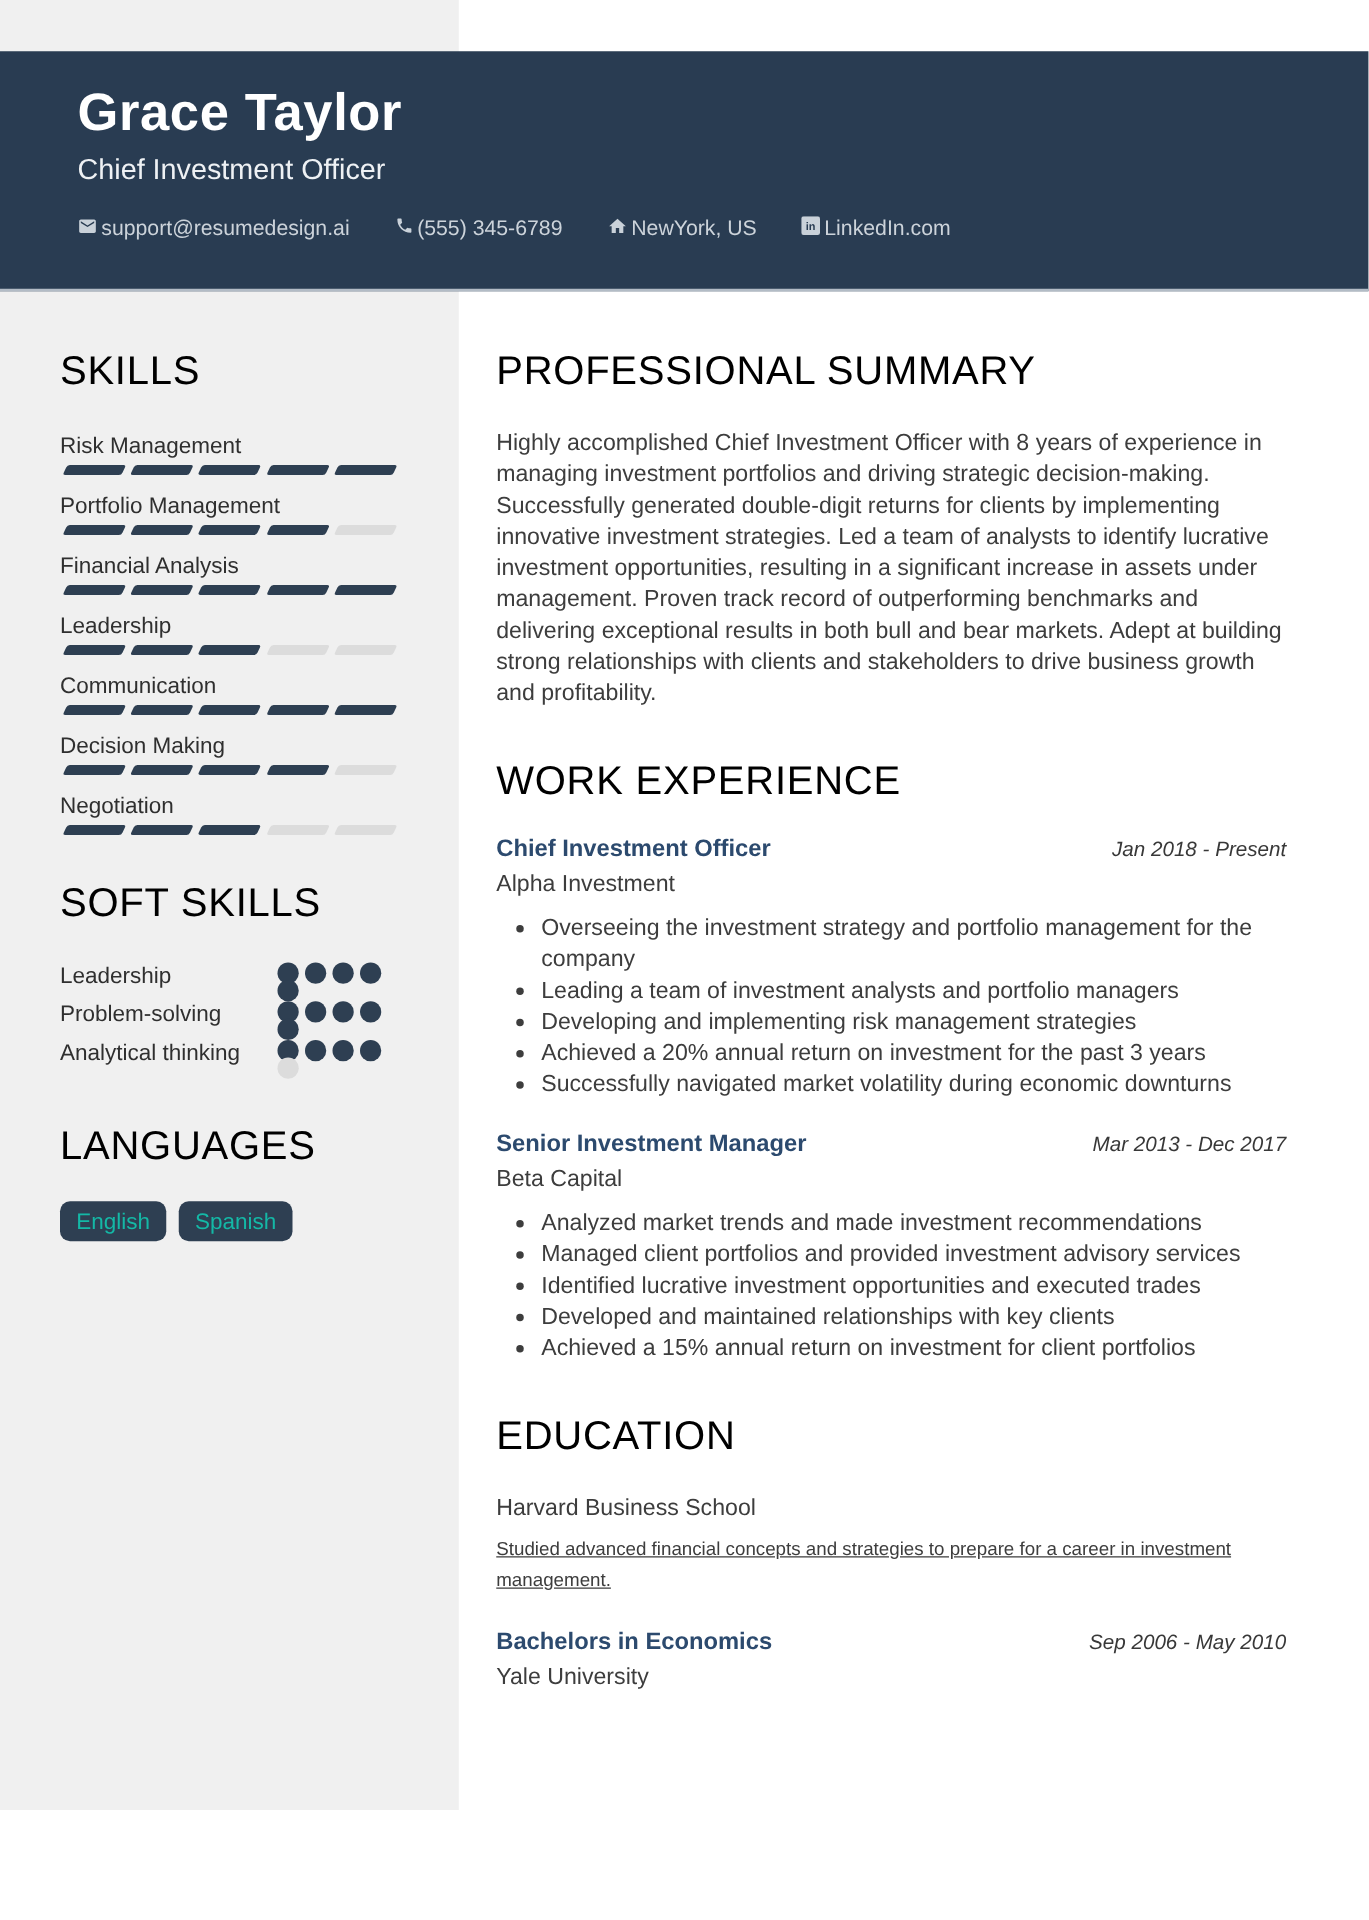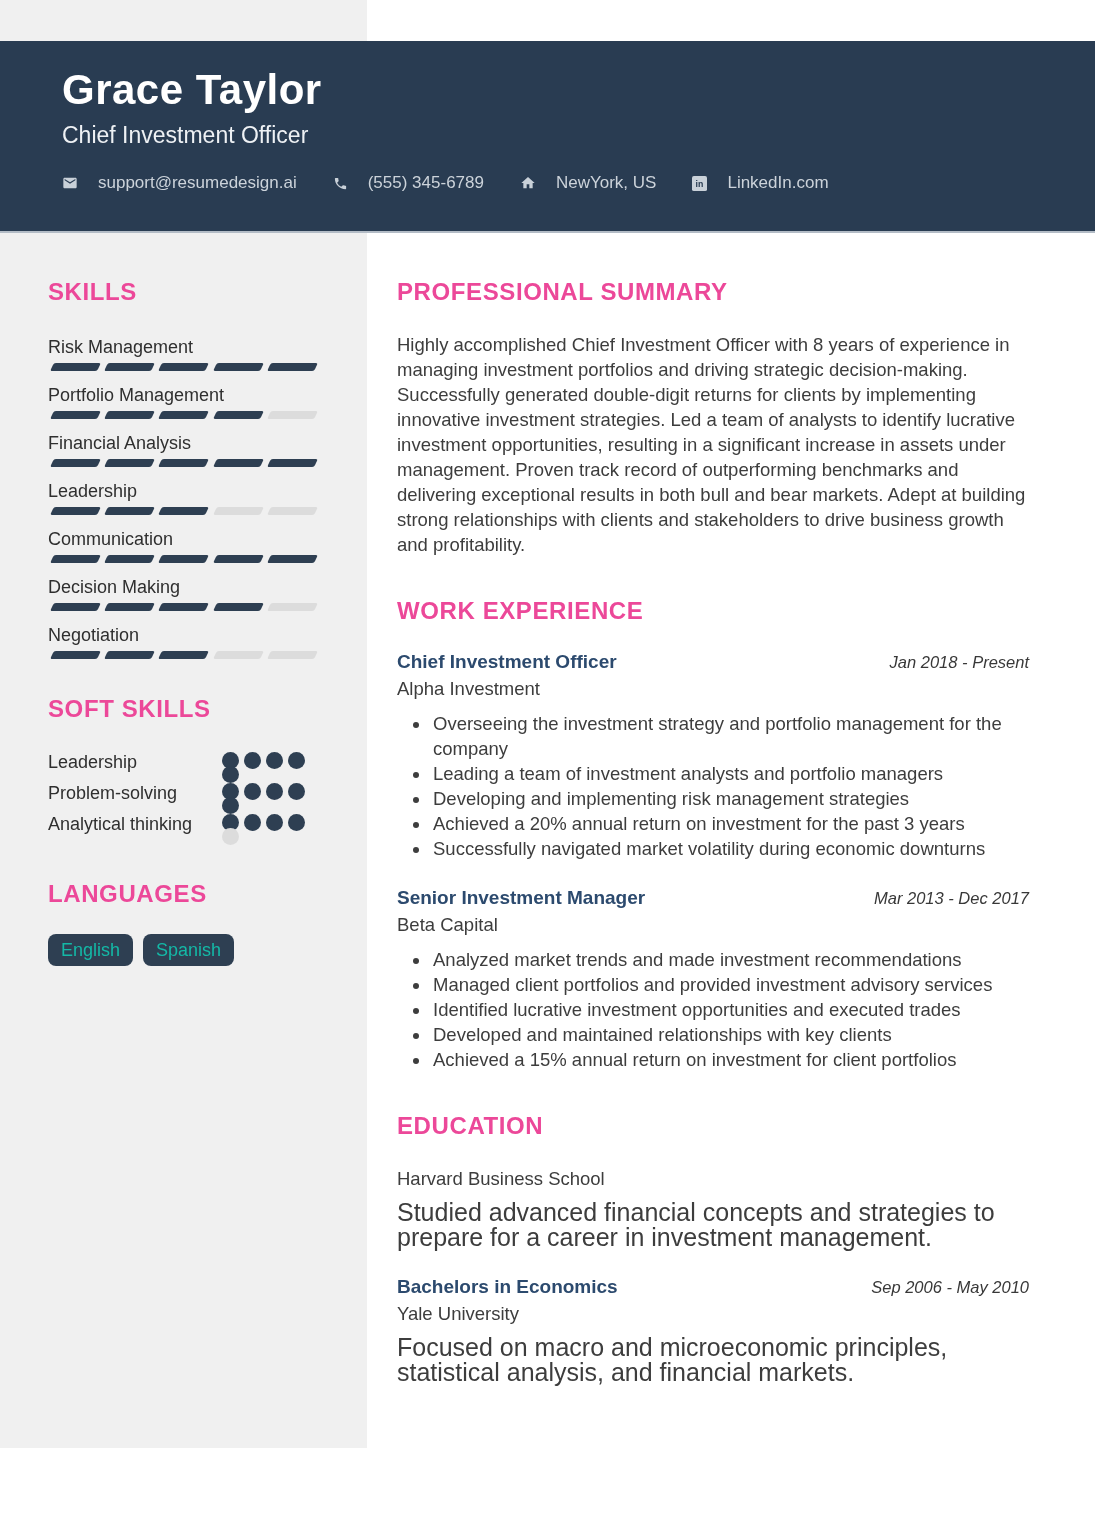--- a/index.html
+++ b/index.html
@@ -11,29 +11,29 @@
 
   
   .header {
     position:absolute; left:0; top:41px; width:1095px; height:192px; box-sizing:border-box;
     background:var(--accent,#293c52); border-bottom:2px solid #b3bcc6;
     padding:26px 0 0 62px; color:#ffffff; z-index:2;
   }
   .name { margin:0; font-size:42px; font-weight:bold; letter-spacing:0.5px; line-height:1.1; }
   .job-subtitle { margin:9px 0 0; font-size:23px; font-weight:400; color:#eef1f4; }
   .contact-row { display:flex; align-items:center; gap:36px; margin-top:24px; font-size:17px; color:#ccd3da; }
-  .contact-item { display:flex; align-items:center; gap:20px; white-space:nowrap; }
+  .contact-item { display:flex; align-items:flex-start; gap:3px; white-space:nowrap; }
   .contact-item svg { display:block; }
 
   
   .sidebar { position:absolute; left:48px; top:278px; width:272px; z-index:3; }
   .main    { position:absolute; left:397px; top:278px; width:632px; z-index:3; }
 
   .section-heading {
-    margin:0; font-size:24px; font-weight:bold; color:#ec4899; letter-spacing:0.6px;
+    margin:0; font-size:32px; font-weight:normal; color:#000000; letter-spacing:0.6px;
   }
 
   
   .skills-list { margin-top:30px; }
   .skill { margin-bottom:13px; }
   .skill-label { font-size:18px; color:#2f2f2f; margin-bottom:5px; line-height:22px; }
   .skill-bar { display:flex; gap:7px; height:8px; padding:0 4px; }
   .seg { flex:1; border-radius:2px; transform:skewX(-25deg); background:var(--bar-empty,#dcdcdc); }
   .seg.filled { background:var(--accent-dark,#2e3f52); }
 
@@ -58,21 +58,21 @@
   .summary-text { margin:26px 0 0; font-size:18.5px; line-height:25px; color:#3d3d3d; }
   .exp-heading { margin-top:40px; }
   .edu-heading { margin-top:40px; }
   .job, .degree { margin-top:26px; }
   .entry-head { display:flex; justify-content:space-between; align-items:baseline; }
   .entry-title { margin:0; font-size:19px; font-weight:bold; color:var(--title-blue,#2c4a6e); }
   .entry-dates { font-size:16.5px; font-style:italic; color:#383838; white-space:nowrap; }
   .entry-sub { font-size:18.5px; color:#3d3d3d; margin-top:3px; line-height:25px; }
   .bullets { margin:10px 0 0; padding-left:34px; font-size:18.5px; line-height:25px; color:#3d3d3d; }
   .bullets li { padding-left:2px; }
-  .degree-desc { margin:9px 0 0; font-size:25px; line-height:25px; color:#3d3d3d; }
+  .degree-desc { margin:9px 0 0; font-size:15px; line-height:25px; color:#3d3d3d;text-decoration:underline; }
 </style>
 </head>
 <body>
 
 <div class="page">
   <div class="sidebar-bg"></div>
 
   <div class="header">
     <h1 class="name">Grace Taylor</h1>
     <div class="job-subtitle">Chief Investment Officer</div>
@@ -279,17 +279,16 @@
         <div class="degree">
           <div class="entry-sub">Harvard Business School</div>
           <p class="degree-desc">Studied advanced financial concepts and strategies to prepare for a career in investment management.</p>
         </div>
         <div class="degree">
           <div class="entry-head">
             <h3 class="entry-title">Bachelors in Economics</h3>
             <span class="entry-dates">Sep 2006 - May 2010</span>
           </div>
           <div class="entry-sub">Yale University</div>
-          <p class="degree-desc">Focused on macro and microeconomic principles, statistical analysis, and financial markets.</p>
         </div>
       </div>
   </div>
 </div>
 
 </body></html>

